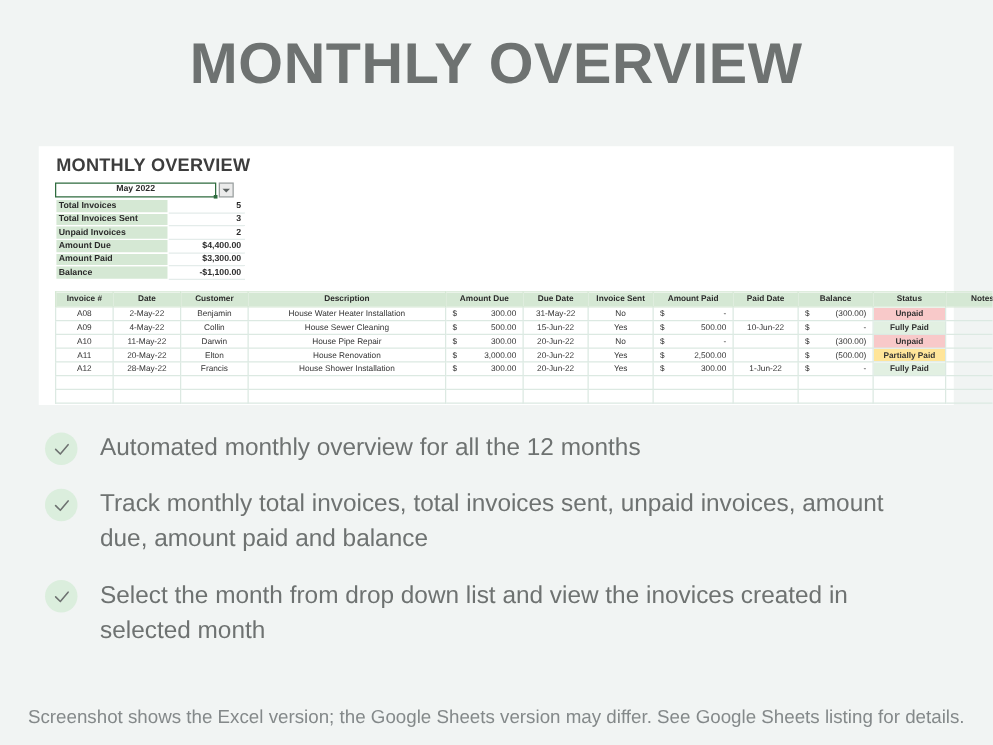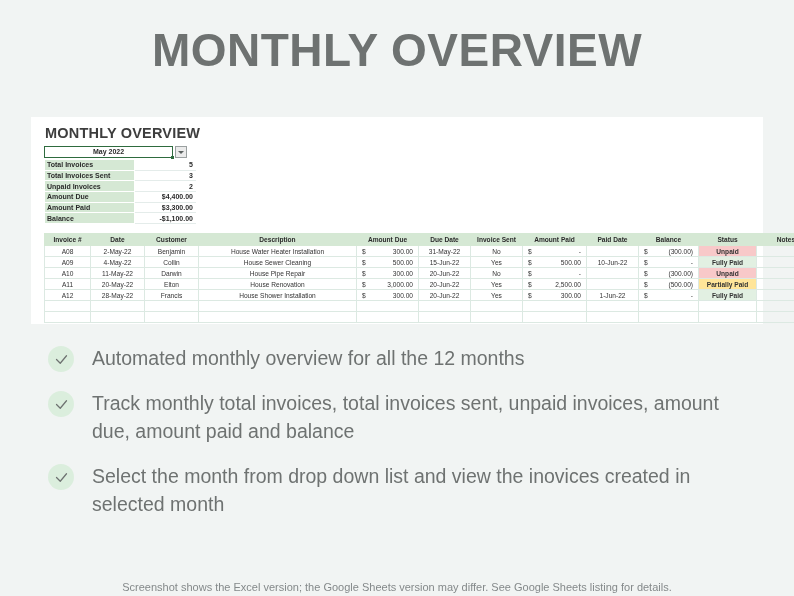--- a/index.html
+++ b/index.html
@@ -173,21 +173,21 @@
   .inv-table td.money .amt { float: right; }
   .inv-table td.status { font-weight: bold; }
   .st-unpaid   { background: #f8c9c9; color: #c0392b; }
   .st-full     { background: #e2f0e2; color: #6aa84f; }
   .st-partial  { background: #ffe599; color: #e8a33d; }
   .inv-table tr.empty td { height: 10px; }
 
   
   .features {
     position: absolute;
-    left: 48px;
+    left: 36px;
     top: 344px;
     width: 700px;
   }
   .feature {
     display: flex;
     align-items: flex-start;
     margin-bottom: 17px;
   }
   .feature-icon {
     flex: 0 0 auto;
@@ -210,23 +210,22 @@
     max-width: 640px;
   }
 
   
   .footnote {
     position: absolute;
     left: 0;
     top: 565px;
     width: 794px;
     text-align: center;
-    font-size: 11px;
+    font-size: 15px;
     color: #84898a;
-    margin-top: 16px;
   }
 </style>
 </head>
 <body>
 
 <div class="hero-title">MONTHLY OVERVIEW</div>
 
 <div class="shot-card">
 
   <div class="shot-heading">MONTHLY OVERVIEW</div>

